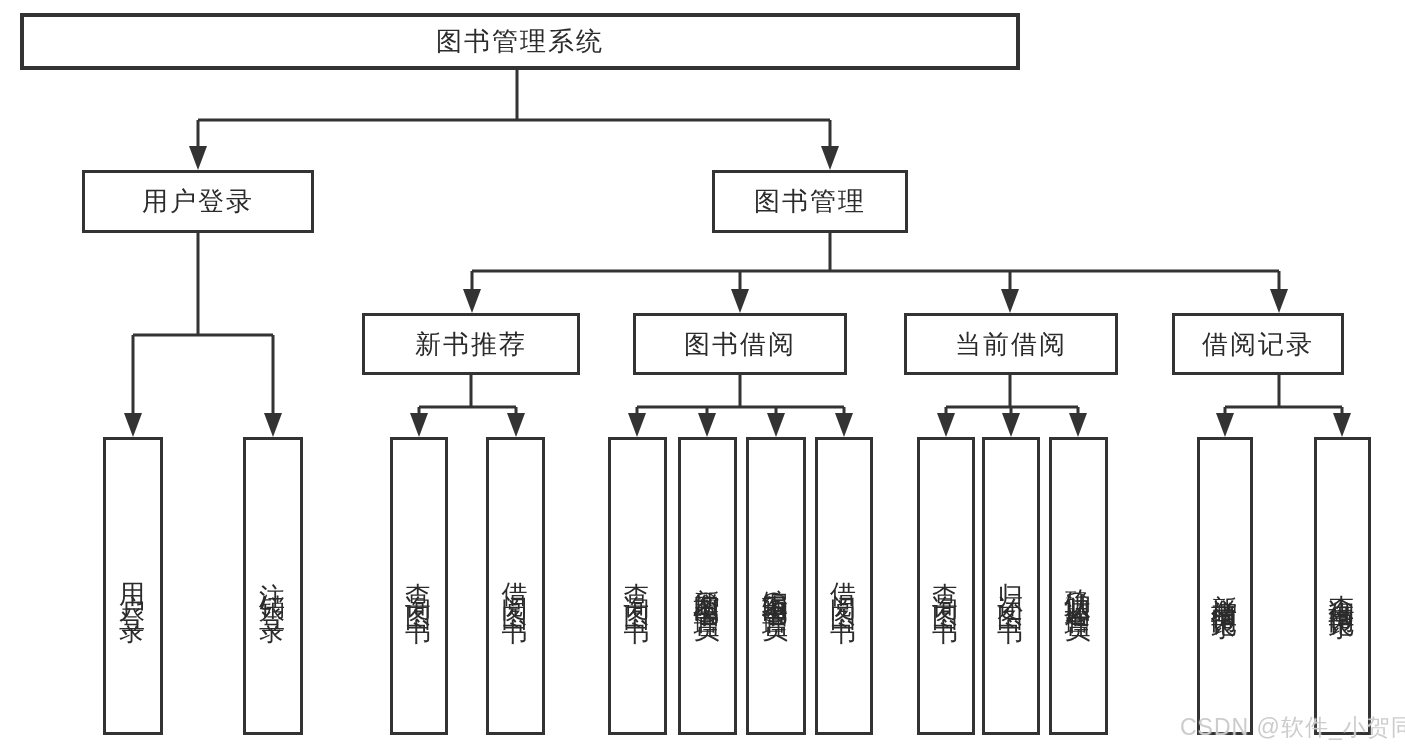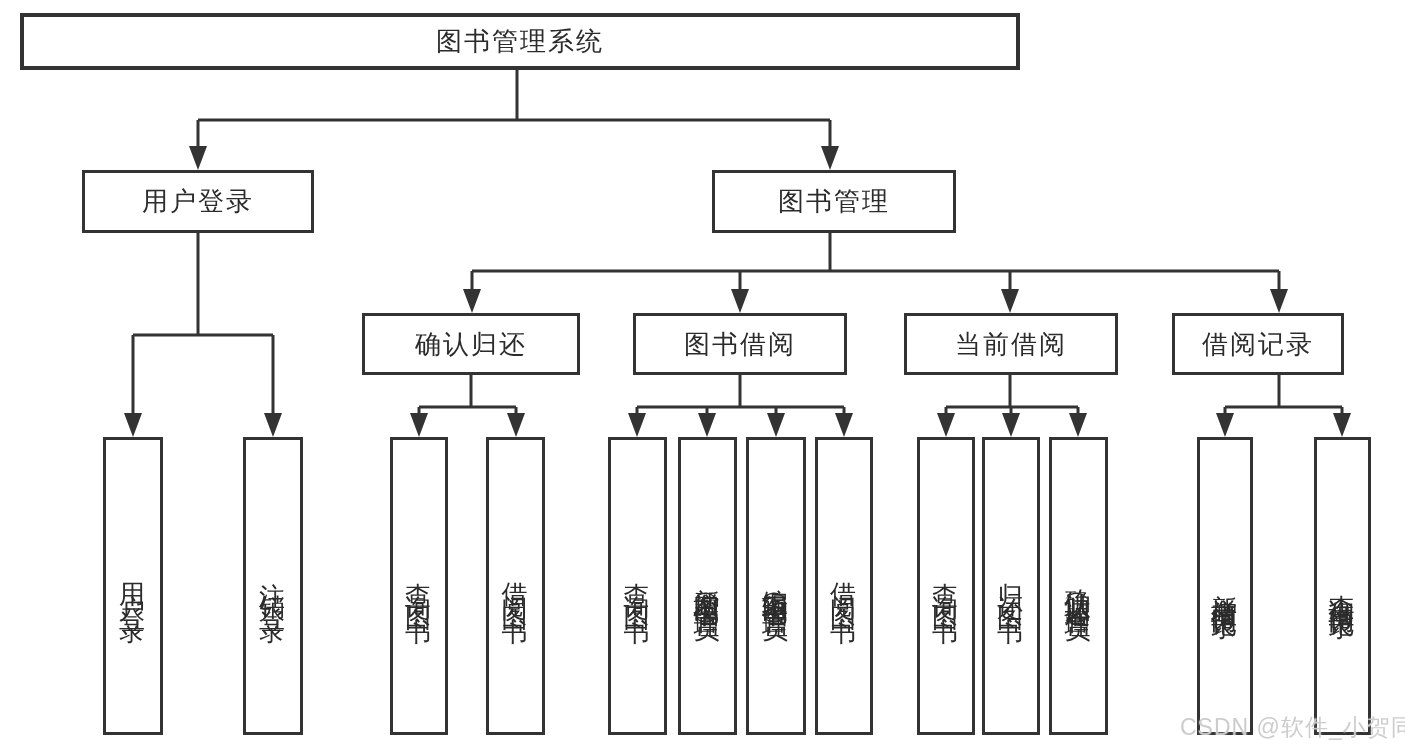--- a/index.html
+++ b/index.html
@@ -95,26 +95,26 @@
     </g>
   </svg>
 
   <div class="node" style="left:20px;top:13px;width:1000px;height:57px;border-width:4px;">
     <span class="label">图书管理系统</span>
   </div>
 
   <div class="node" style="left:82px;top:170px;width:232px;height:63px;">
     <span class="label">用户登录</span>
   </div>
-  <div class="node" style="left:712px;top:170px;width:244px;height:63px;">
+  <div class="node" style="left:712px;top:170px;width:196px;height:63px;">
     <span class="label">图书管理</span>
   </div>
 
   <div class="node" style="left:362px;top:313px;width:218px;height:62px;">
-    <span class="label">确认归还</span>
+    <span class="label">新书推荐</span>
   </div>
   <div class="node" style="left:633px;top:313px;width:214px;height:62px;">
     <span class="label">图书借阅</span>
   </div>
   <div class="node" style="left:904px;top:313px;width:214px;height:62px;">
     <span class="label">当前借阅</span>
   </div>
   <div class="node" style="left:1172px;top:313px;width:172px;height:62px;">
     <span class="label">借阅记录</span>
   </div>

